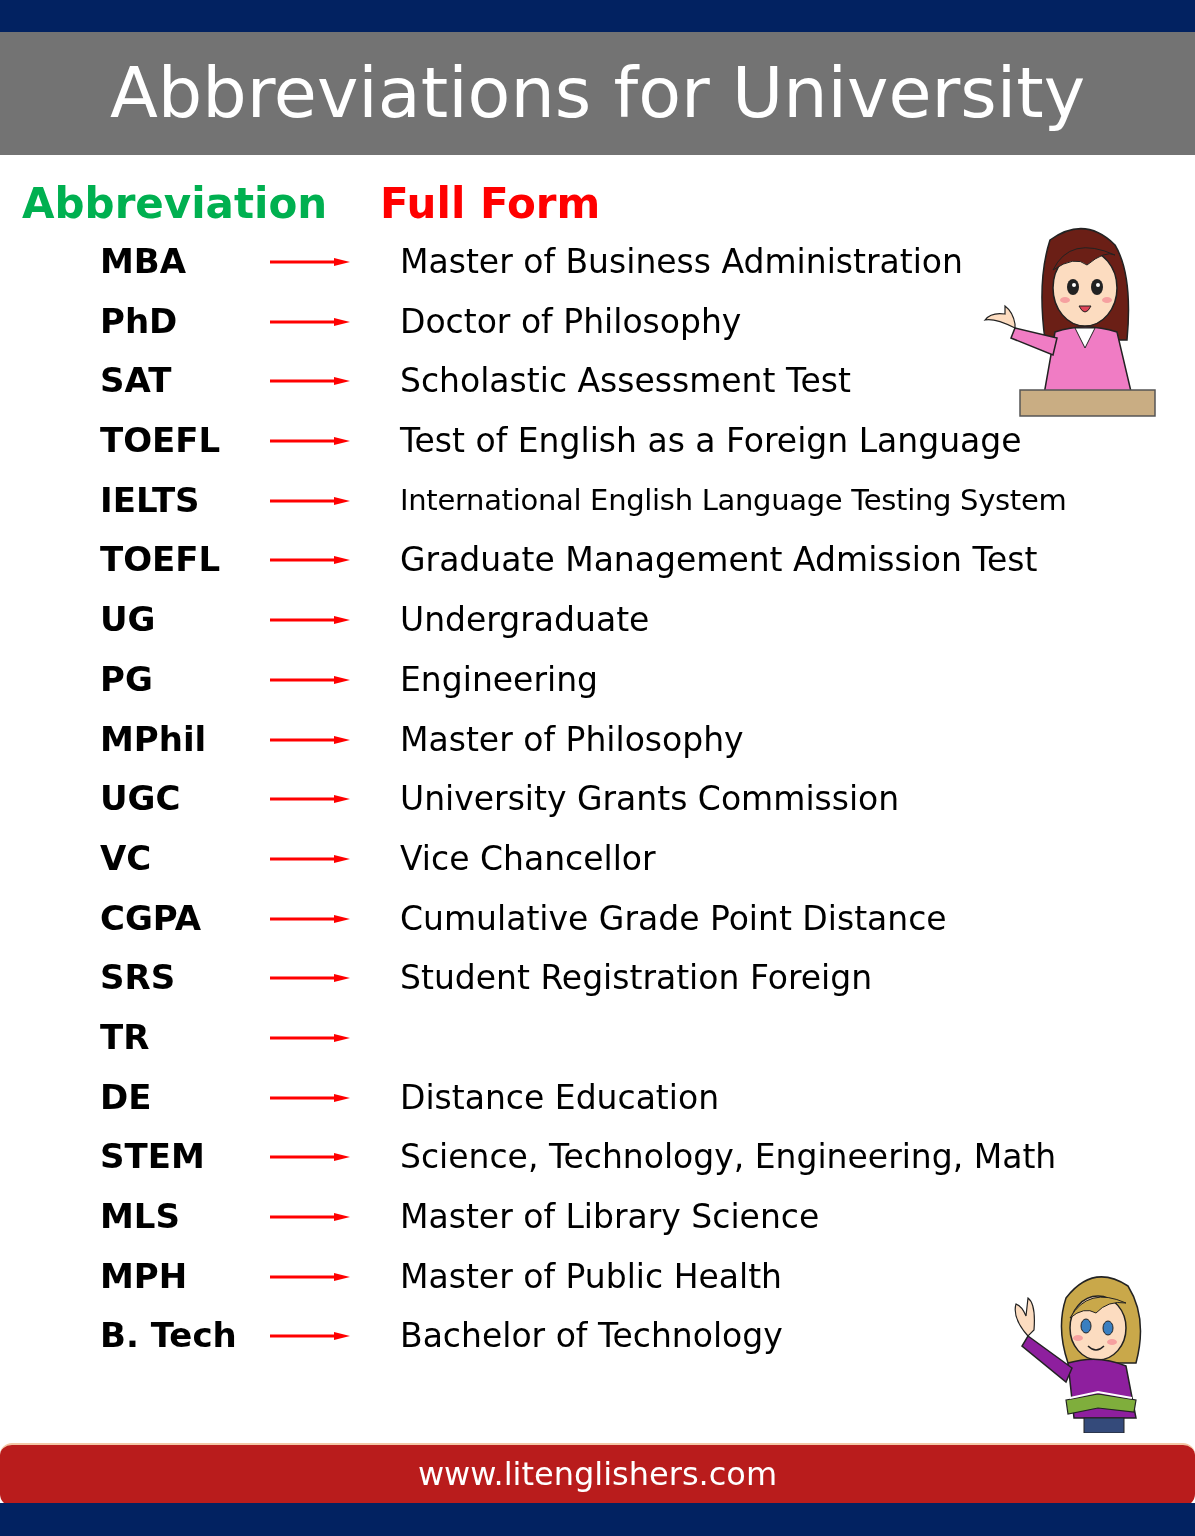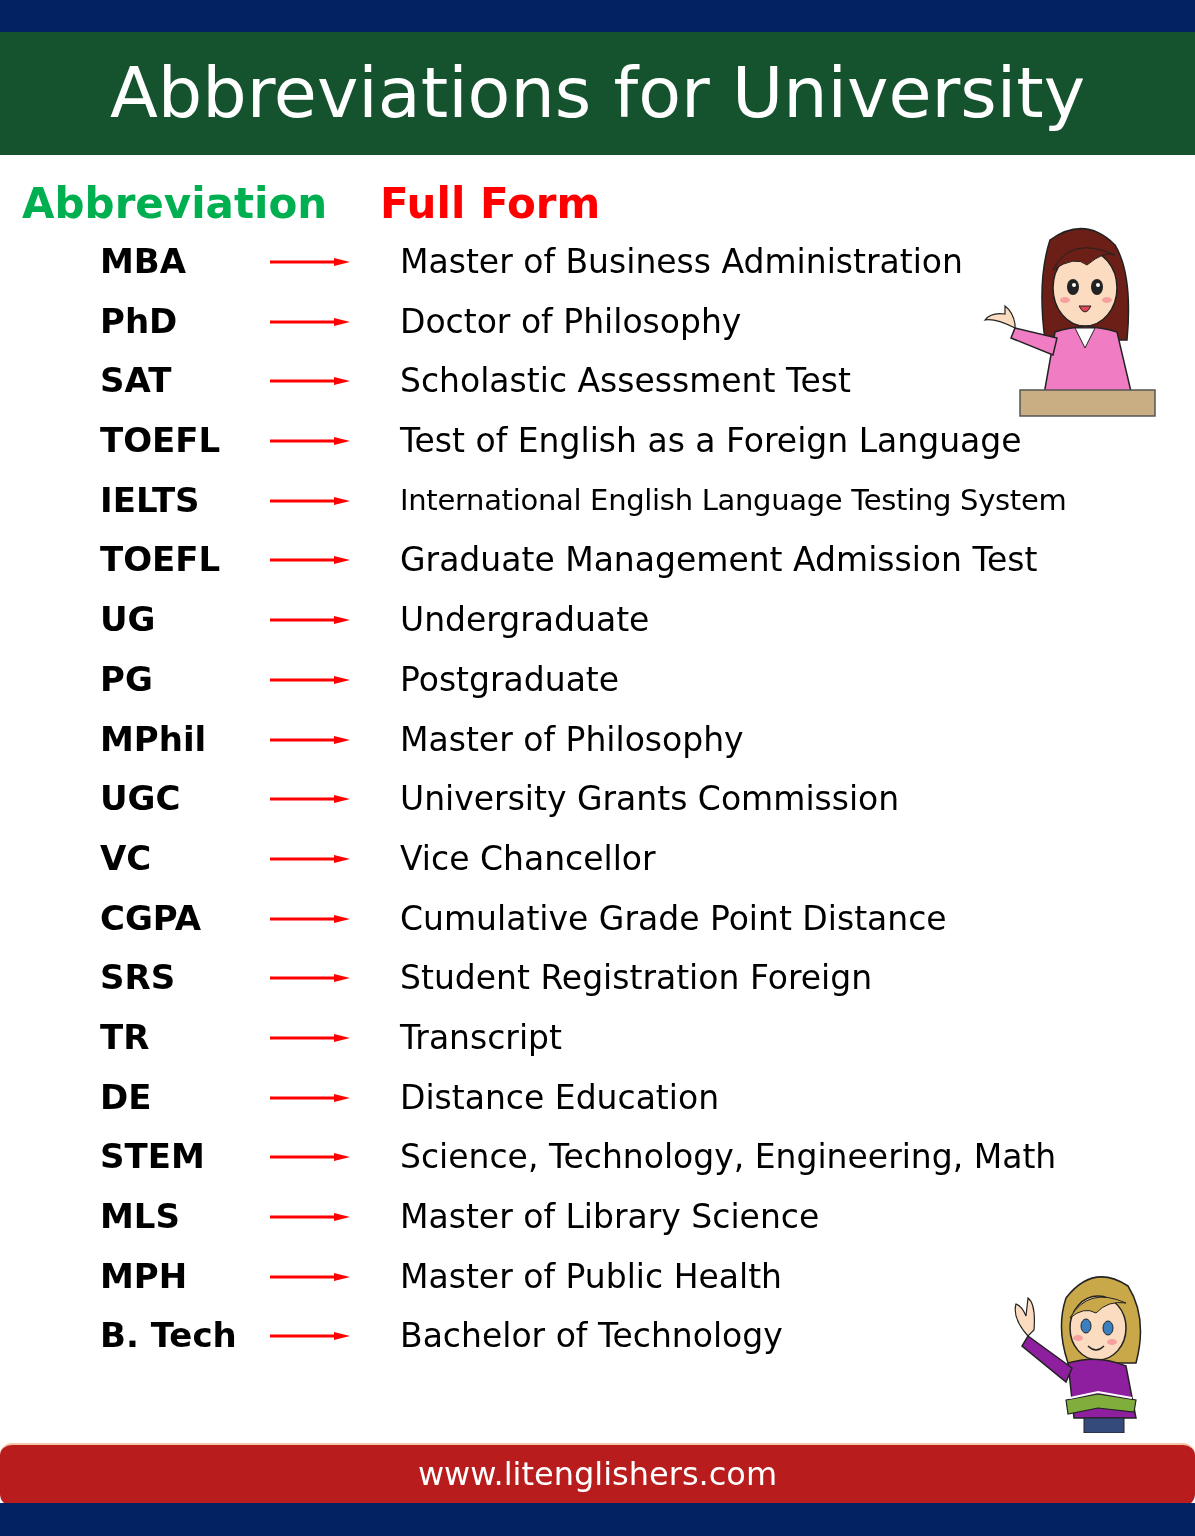--- a/index.html
+++ b/index.html
@@ -1,18 +1,18 @@
 <!DOCTYPE html>
 <html><head>
 <meta charset="utf-8">
 <style>
   html,body{margin:0;padding:0;}
   body{width:1195px;height:1536px;position:relative;background:#ffffff;overflow:hidden;font-family:"DejaVu Sans","Liberation Sans",sans-serif;}
   .topbar{position:absolute;left:0;top:0;width:1195px;height:32px;background:#022261;}
-  .banner{position:absolute;left:0;top:32px;width:1195px;height:123px;background:#14532d;}
+  .banner{position:absolute;left:0;top:32px;width:1195px;height:123px;background:#737373;}
   .banner-title{position:absolute;left:0;top:0;width:1195px;height:123px;line-height:123px;text-align:center;color:#fff;font-size:70px;font-weight:normal;letter-spacing:0px;white-space:nowrap;}
   .col-head{position:absolute;top:178px;font-size:42px;font-weight:bold;line-height:52px;white-space:nowrap;}
   .col-head.abbr{left:22px;color:#00B050;}
   .col-head.full{left:380px;color:#FF0000;}
   .rows{position:absolute;left:0;top:232px;width:1195px;padding-left:12px;}
   .row{position:relative;height:59.7px;}
   .abbr-text{position:absolute;left:88px;top:0;line-height:59.7px;font-size:34px;font-weight:bold;color:#000;white-space:nowrap;}
   .arrow{position:absolute;left:258px;top:26px;width:80px;height:8px;}
   .full-text{position:absolute;left:388px;top:0;line-height:59.7px;font-size:33px;color:#000;white-space:nowrap;}
   .full-text.small{font-size:29px;letter-spacing:-0.3px;}
@@ -91,21 +91,21 @@
         <polygon points="64,0 80,4 64,8" fill="#FF0000"></polygon>
       </svg>
       <div class="full-text">Undergraduate</div>
     </div>
     <div class="row">
       <div class="abbr-text">PG</div>
       <svg class="arrow" viewBox="0 0 80 8">
         <rect x="0" y="2.5" width="66" height="3" fill="#FF0000"></rect>
         <polygon points="64,0 80,4 64,8" fill="#FF0000"></polygon>
       </svg>
-      <div class="full-text">Postgraduate</div>
+      <div class="full-text">Engineering</div>
     </div>
     <div class="row">
       <div class="abbr-text">MPhil</div>
       <svg class="arrow" viewBox="0 0 80 8">
         <rect x="0" y="2.5" width="66" height="3" fill="#FF0000"></rect>
         <polygon points="64,0 80,4 64,8" fill="#FF0000"></polygon>
       </svg>
       <div class="full-text">Master of Philosophy</div>
     </div>
     <div class="row">
@@ -139,21 +139,20 @@
         <polygon points="64,0 80,4 64,8" fill="#FF0000"></polygon>
       </svg>
       <div class="full-text">Student Registration Foreign</div>
     </div>
     <div class="row">
       <div class="abbr-text">TR</div>
       <svg class="arrow" viewBox="0 0 80 8">
         <rect x="0" y="2.5" width="66" height="3" fill="#FF0000"></rect>
         <polygon points="64,0 80,4 64,8" fill="#FF0000"></polygon>
       </svg>
-      <div class="full-text">Transcript</div>
     </div>
     <div class="row">
       <div class="abbr-text">DE</div>
       <svg class="arrow" viewBox="0 0 80 8">
         <rect x="0" y="2.5" width="66" height="3" fill="#FF0000"></rect>
         <polygon points="64,0 80,4 64,8" fill="#FF0000"></polygon>
       </svg>
       <div class="full-text">Distance Education</div>
     </div>
     <div class="row">

